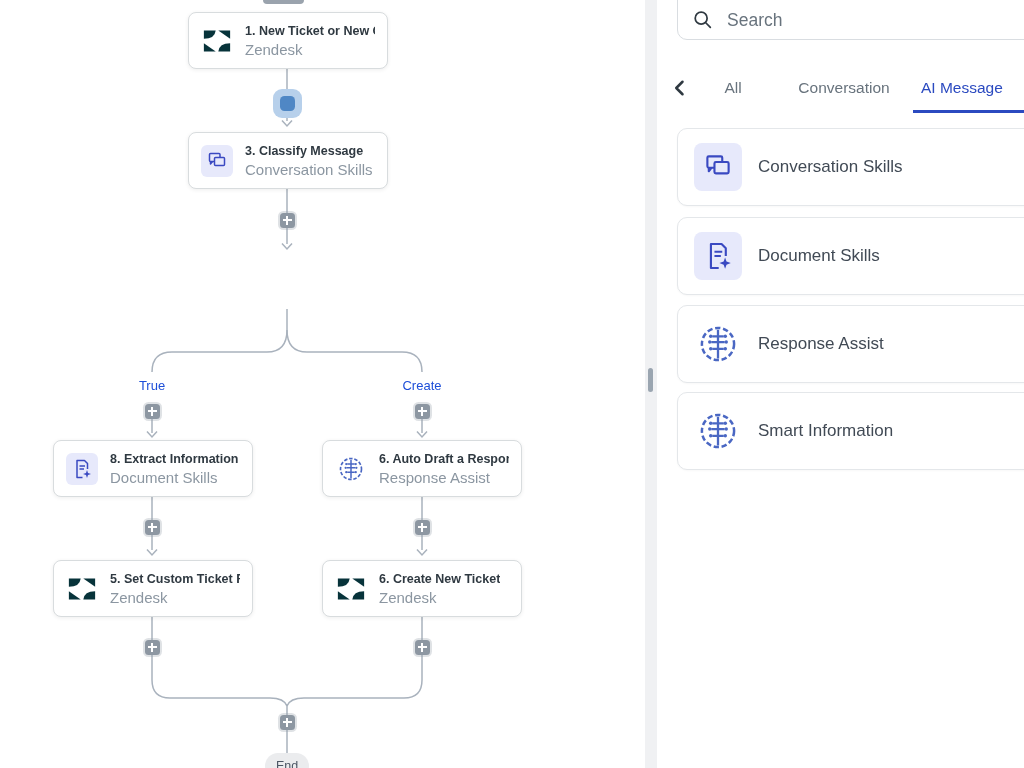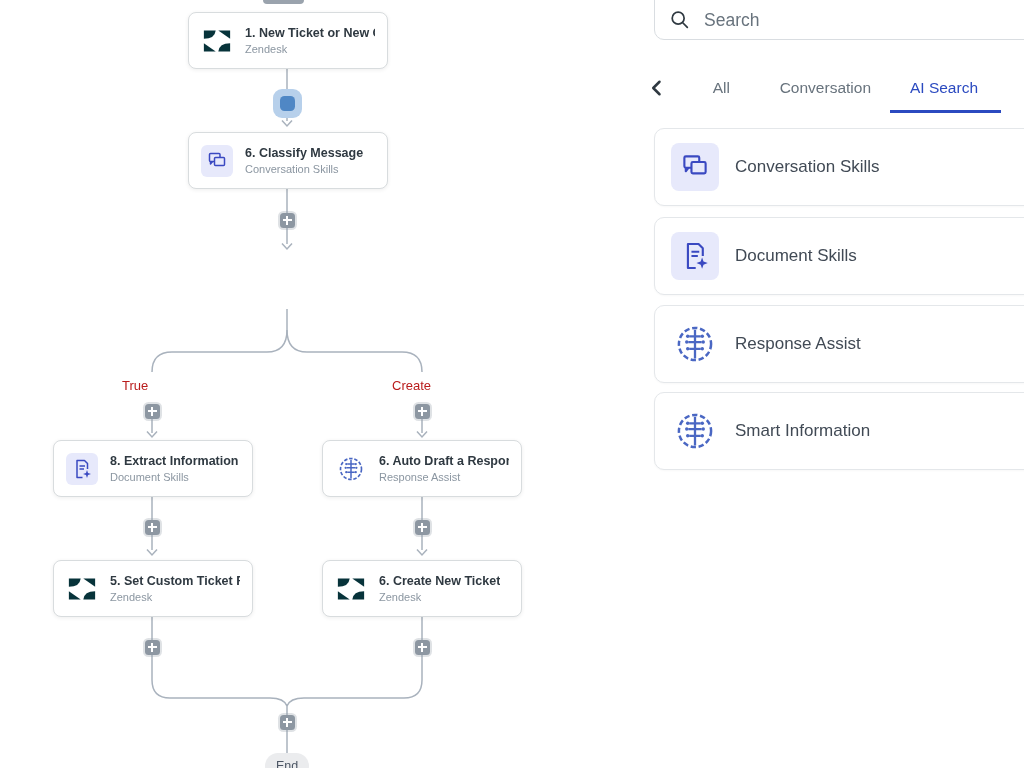--- a/index.html
+++ b/index.html
@@ -13,58 +13,58 @@
 
   .node { position:absolute; width:200px; height:57px; background:#fff;
           border:1px solid #d8dcde; border-radius:8px;
           box-shadow:0 1px 4px rgba(0,0,0,.07);
           display:flex; align-items:center; padding:0 12px; cursor:pointer; }
   .node-icon { width:32px; height:32px; flex:0 0 32px; display:flex;
                align-items:center; justify-content:center; }
   .node-icon.lav { background:#e7e9fb; border-radius:6px; }
   .node-text { margin-left:12px; overflow:hidden; }
   .node-title { font-size:12.5px; font-weight:700; color:#2f3941; white-space:nowrap; }
-  .node-sub { font-size:11px; color:#8b96a1; margin-top:3px; white-space:nowrap; }
+  .node-sub { font-size:15px; color:#8b96a1; margin-top:3px; white-space:nowrap; }
 
   .plus { position:absolute; width:15px; height:15px; background:#8d97a2;
           border-radius:3.5px; box-shadow:0 0 0 2px rgba(150,160,170,.30); cursor:pointer; }
   .plus::before { content:""; position:absolute; left:3px; top:6.6px; width:9px; height:1.8px; background:#fff; }
   .plus::after  { content:""; position:absolute; left:6.6px; top:3px; width:1.8px; height:9px; background:#fff; }
 
   .marker-outer { position:absolute; left:273px; top:89px; width:29px; height:29px;
                   background:#b7d0eb; border-radius:9px; cursor:pointer; }
   .marker-inner { position:absolute; left:7px; top:7px; width:15px; height:15px;
                   background:#4f87c5; border-radius:4.5px; }
 
-  .branch-label { position:absolute; width:60px; 
-                  font-size:13px; color:#b91c1c; }
+  .branch-label { position:absolute; width:60px; text-align:center;
+                  font-size:13px; color:#1d4ed8; }
 
   .end-pill { position:absolute; left:265px; top:753px; width:44px; height:26px;
               background:#ebecee; border-radius:13px; text-align:center;
               font-size:12.5px; color:#4b5563; line-height:21px; padding-top:3px; }
 
   
   .scroll-strip { position:absolute; left:645px; top:0; width:12px; height:768px; background:#f0f1f3; }
   .scroll-thumb { position:absolute; left:3px; top:368px; width:5px; height:24px;
                   background:#9aa5b0; border-radius:2.5px; cursor:pointer; }
 
   
-  #panel { position:absolute; left:634px; top:0; width:367px; height:768px; background:#fff; }
+  #panel { position:absolute; left:657px; top:0; width:367px; height:768px; background:#fff; }
 
   .search-box { position:absolute; left:20px; top:-22px; width:420px; height:62px;
                 border:1.5px solid #d9dde1; border-radius:10px; background:#fff;
                 display:flex; align-items:center; padding:22px 14px 0 14px; }
   .search-box input { border:none; outline:none; font-size:17.5px; color:#3d4852;
                       width:280px; margin-left:13px; background:transparent;
                       font-family:"Liberation Sans", sans-serif; }
   .search-box input::placeholder { color:#68737d; opacity:1; }
 
   .tab-back { position:absolute; left:13px; top:78px; width:20px; height:20px; cursor:pointer; }
   .tab { position:absolute; top:79px; height:20px; font-size:15.5px; color:#68737d;
-         text-align:right; cursor:pointer; white-space:nowrap; }
+         text-align:center; cursor:pointer; white-space:nowrap; }
   .tab.active { color:#2b4ac0; font-weight:500; }
   .tab-underline { position:absolute; left:256px; top:110px; width:111px; height:2.5px;
                    background:#2b4ac0; }
 
   .card { position:absolute; left:20px; width:380px; height:78px; background:#fff;
           border:1px solid #e4e7ea; border-radius:10px; box-shadow:0 1px 2px rgba(0,0,0,.03);
           display:flex; align-items:center; padding-left:16px; cursor:pointer; }
   .card-icon { width:48px; height:48px; flex:0 0 48px; display:flex;
                align-items:center; justify-content:center; }
   .card-icon.lav { background:#e7e9fb; border-radius:8px; }
@@ -154,21 +154,21 @@
       <div class="marker-inner"></div>
     </div>
 
     <div class="node" style="left:188px;top:132px">
       <div class="node-icon lav">
         <svg width="24" height="24" viewBox="0 0 24 24">
             <use href="#ic-chat"></use>
           </svg>
       </div>
       <div class="node-text">
-        <div class="node-title">6. Classify Message</div>
+        <div class="node-title">3. Classify Message</div>
         <div class="node-sub">Conversation Skills</div>
       </div>
     </div>
 
     <div class="plus" style="left:279.5px;top:212.5px"></div>
 
 
     <div class="branch-label" style="left:122px;top:378px">True</div>
     <div class="branch-label" style="left:392px;top:378px">Create</div>
 
@@ -245,21 +245,21 @@
         <path d="M15,15 L20,20" stroke="#2f3941" stroke-width="1.9" stroke-linecap="round"></path>
       </svg>
       <input type="text" placeholder="Search" style="">
     </div>
 
     <svg class="tab-back" viewBox="0 0 16 16">
       <path d="M10,3 L5,8 L10,13" fill="none" stroke="#2f3941" stroke-width="2" stroke-linecap="round" stroke-linejoin="round"></path>
     </svg>
     <div class="tab" style="left:56px;width:40px">All</div>
     <div class="tab" style="left:137px;width:100px">Conversation</div>
-    <div class="tab active" style="left:264px;width:80px">AI Search</div>
+    <div class="tab active" style="left:264px;width:80px">AI Message</div>
     <div class="tab-underline"></div>
 
     <div class="card" style="top:128px">
       <div class="card-icon lav">
         <svg width="34" height="34" viewBox="0 0 24 24">
             <use href="#ic-chat"></use>
           </svg>
       </div>
       <div class="card-label">Conversation Skills</div>
     </div>

